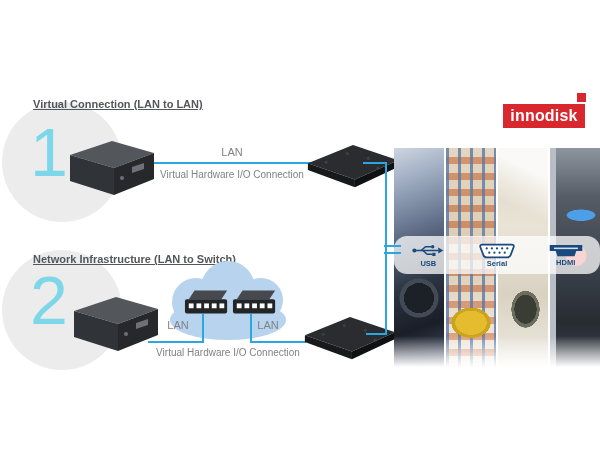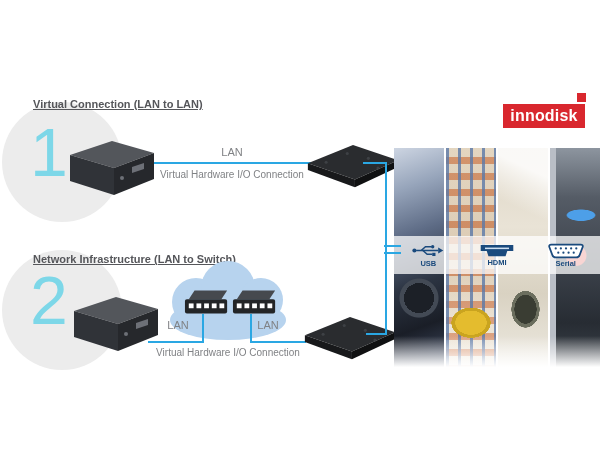--- a/index.html
+++ b/index.html
@@ -39,21 +39,21 @@
   .strip4{background:
      radial-gradient(circle 11px at 52% 48%, #e25d57 0 90%, transparent 100%),
      radial-gradient(ellipse 15px 6px at 62% 30%, #4d9fe8 0 90%, transparent 100%),
      linear-gradient(90deg,#b9bec6 0 6px, transparent 6px),
      linear-gradient(180deg,#8d959f 0%,#555c66 22%,#3a4049 55%,#272c33 78%,#3f454d 100%);}
   .collage-fade{left:394px;top:336px;width:206px;height:38px;
      background:linear-gradient(to bottom, rgba(255,255,255,0) 0%, #fff 82%);}
 
   
   .iface-band{left:394px;top:236px;width:206px;height:38px;background:rgba(255,255,255,.74);
-     display:flex;align-items:center;}
+     display:flex;align-items:center;border-radius:13px;}
   .iface-cell{flex:1;display:flex;flex-direction:column;align-items:center;justify-content:center;gap:1px;}
   .iface-label{font-size:7.5px;font-weight:bold;color:#1a4a7d;line-height:1;}
 
   
   .logo-box{left:503px;top:104px;width:82px;height:24px;background:#d9272e;color:#fff;
      display:flex;align-items:center;justify-content:center;font-size:16px;font-weight:bold;
      letter-spacing:.2px;}
   .logo-sq{left:577px;top:93px;width:9px;height:9px;background:#d9272e;}
 </style>
 </head>
@@ -169,43 +169,43 @@
         <g fill="#1a4a7d">
           <circle cx="4" cy="10" r="2.4"></circle>
           <polygon points="32,6.5 38,10 32,13.5"></polygon>
           <circle cx="25.5" cy="5.5" r="2"></circle>
           <rect x="25" y="12.7" width="3.8" height="3.8"></rect>
         </g>
       </svg>
       <span class="iface-label">USB</span>
     </div>
     <div class="iface-cell">
-      <svg width="36" height="14" viewBox="0 0 42 16">
-        <path d="M2,1 h38 v7 h-7 l-2,6 h-20 l-2,-6 h-7 z" fill="#1a4a7d"></path>
-        <rect x="7" y="4" width="28" height="1.8" fill="#cfe0f2"></rect>
-      </svg>
-      <span class="iface-label">HDMI</span>
-    </div>
-    <div class="iface-cell">
       <svg width="36" height="16" viewBox="0 0 42 18">
         <path d="M4,1.5 h34 q3.5,0 2.4,3 l-3.4,9 q-1,3 -4,3 h-24 q-3,0 -4,-3 l-3.4,-9 q-1.1,-3 2.4,-3 z" fill="#ffffff" stroke="#1a4a7d" stroke-width="2"></path>
         <g fill="#1a4a7d">
           <circle cx="9" cy="6" r="1.3"></circle>
             <circle cx="15" cy="6" r="1.3"></circle>
             <circle cx="21" cy="6" r="1.3"></circle>
           <circle cx="27" cy="6" r="1.3"></circle>
             <circle cx="33" cy="6" r="1.3"></circle>
           <circle cx="12" cy="11" r="1.3"></circle>
             <circle cx="18" cy="11" r="1.3"></circle>
           <circle cx="24" cy="11" r="1.3"></circle>
             <circle cx="30" cy="11" r="1.3"></circle>
         </g>
       </svg>
       <span class="iface-label">Serial</span>
     </div>
+    <div class="iface-cell">
+      <svg width="36" height="14" viewBox="0 0 42 16">
+        <path d="M2,1 h38 v7 h-7 l-2,6 h-20 l-2,-6 h-7 z" fill="#1a4a7d"></path>
+        <rect x="7" y="4" width="28" height="1.8" fill="#cfe0f2"></rect>
+      </svg>
+      <span class="iface-label">HDMI</span>
+    </div>
   </div>
 
   <div class="abs bline h2" style="left:363px;top:162px;width:24px;"></div>
   <div class="abs bline w2" style="left:385px;top:163px;height:172px;"></div>
   <div class="abs bline h2" style="left:366px;top:333px;width:21px;"></div>
   <div class="abs bline h2" style="left:384px;top:245px;width:17px;"></div>
   <div class="abs bline h2" style="left:384px;top:252px;width:17px;"></div>
 
   <div class="abs logo-box">
     <span>innodisk</span>

